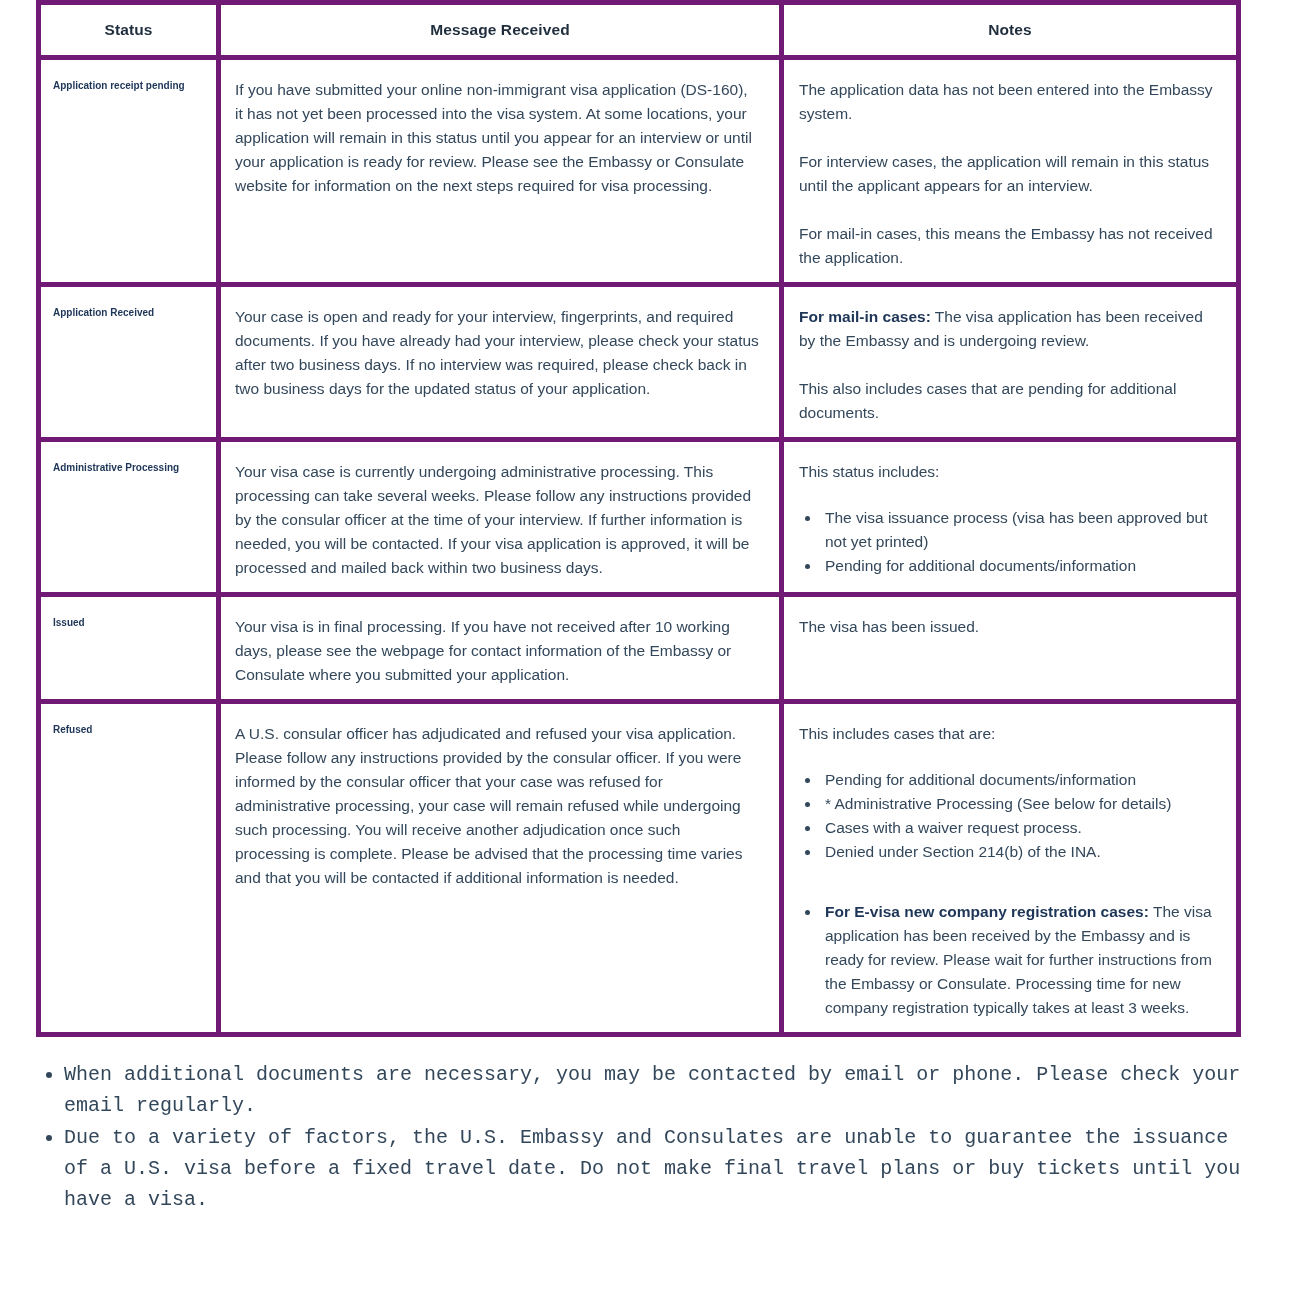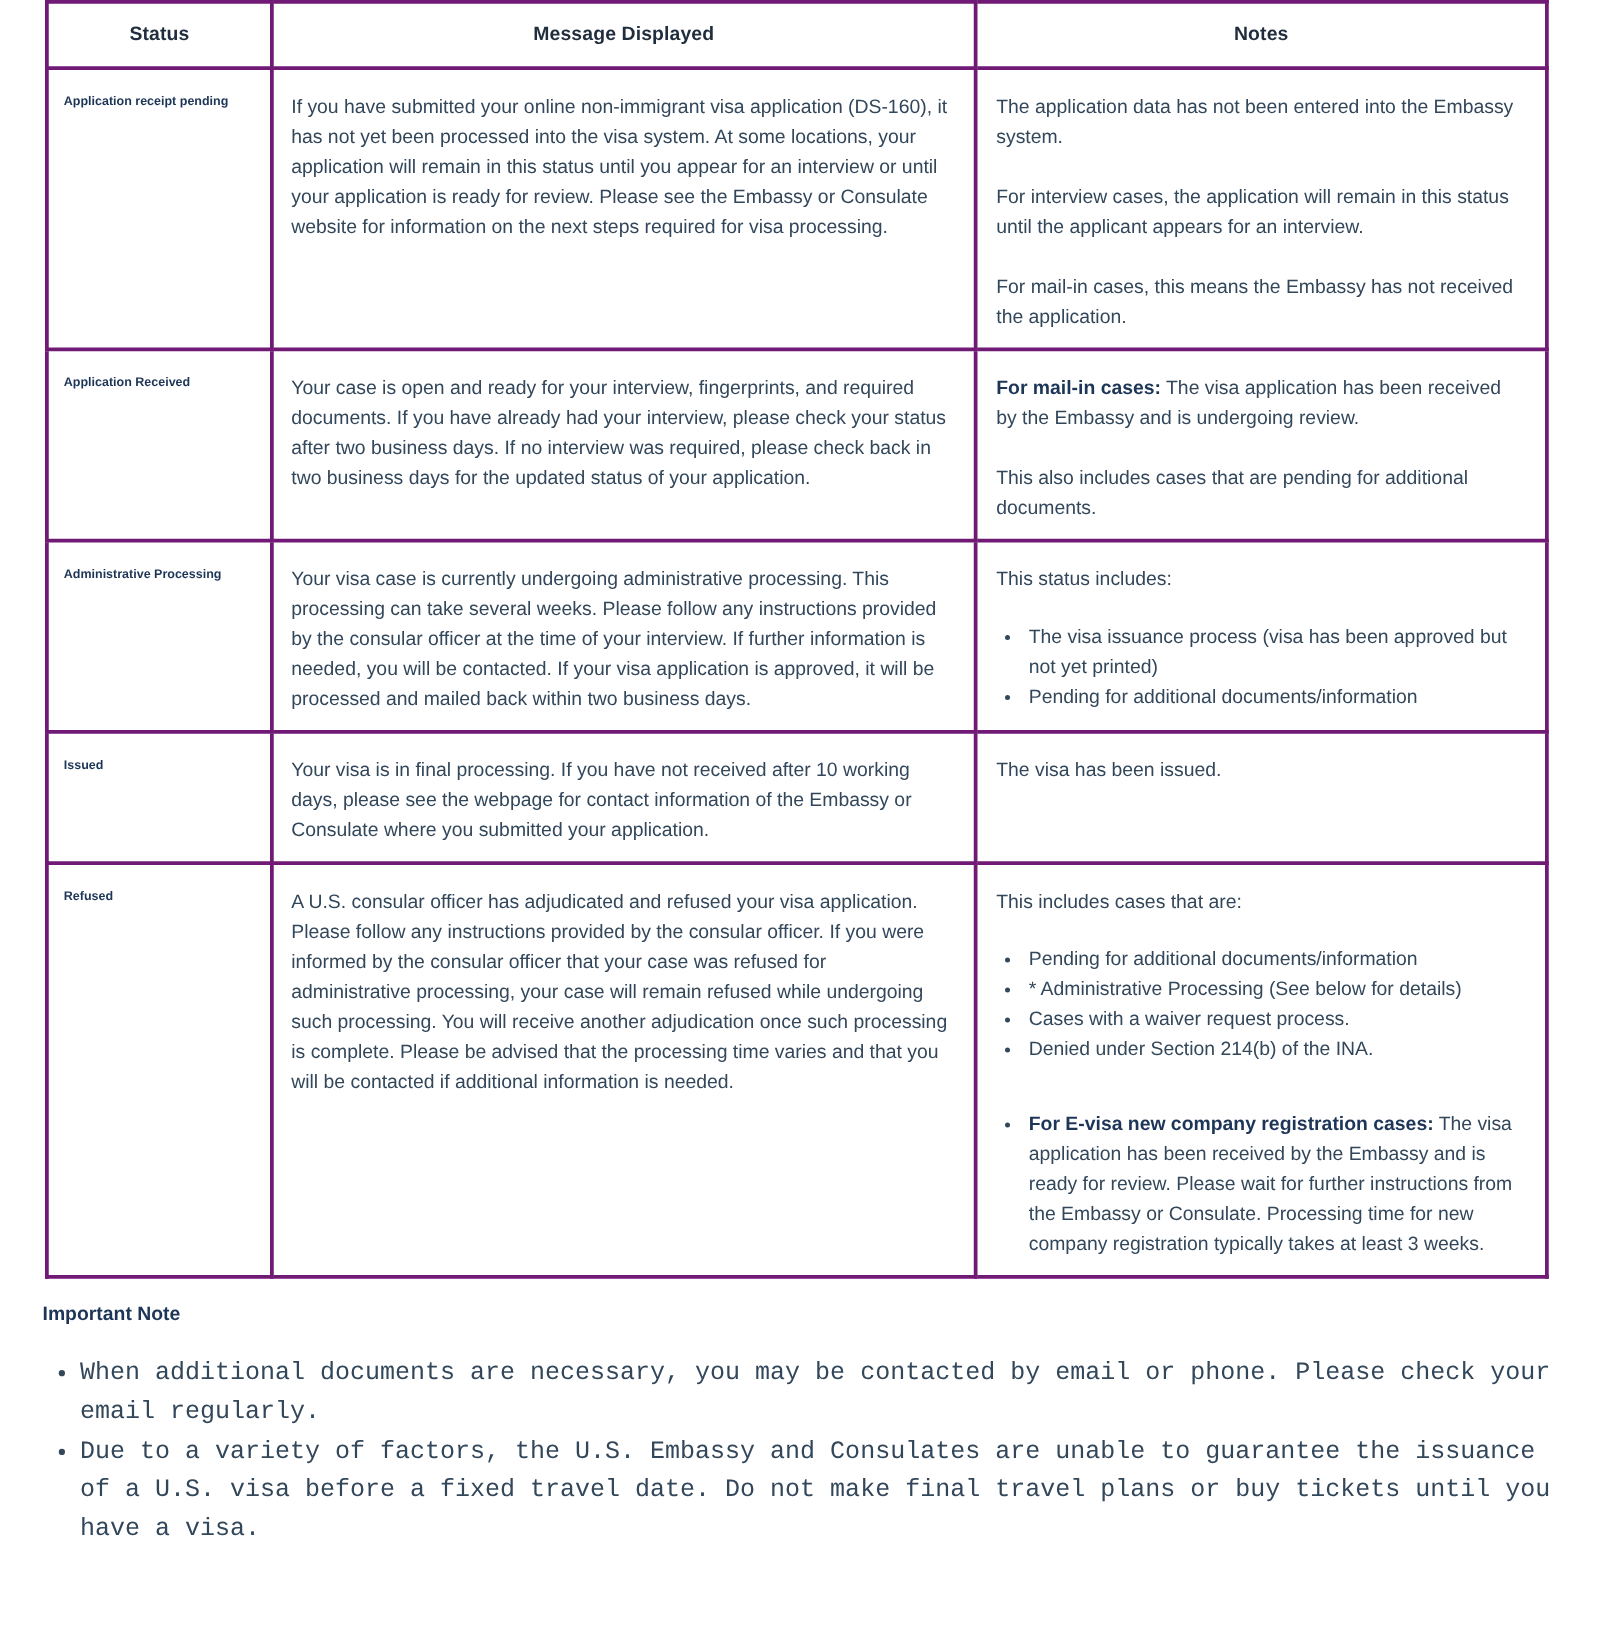--- a/index.html
+++ b/index.html
@@ -27,21 +27,21 @@
     border-collapse: collapse;
     table-layout: fixed;
     border: 1px solid #ebebeb;
   }
   .status-table col.c-status   { width: 180px; }
   .status-table col.c-message  { width: 563px; }
   .status-table col.c-notes    { width: 457px; }
 
   .status-table th,
   .status-table td {
-    border: 3px solid #701a75;
+    border: 5px solid #701a75;
     vertical-align: top;
     padding: 12px 12px 12px 12px;
     text-align: left;
   }
   .status-table thead th {
     text-align: center;
     font-weight: bold;
     color: #1f2d3d;
     font-size: 15.5px;
     padding-top: 16px;
@@ -116,21 +116,21 @@
 
   <table class="status-table">
     <colgroup>
       <col class="c-status">
       <col class="c-message">
       <col class="c-notes">
     </colgroup>
     <thead>
       <tr>
         <th>Status</th>
-        <th>Message Displayed</th>
+        <th>Message Received</th>
         <th>Notes</th>
       </tr>
     </thead>
     <tbody>
 
       <tr>
         <td class="status-cell">Application receipt pending</td>
         <td class="message-cell">
           <p>If you have submitted your online non-immigrant visa application (DS-160), it has not yet been processed into the visa system. At some locations, your application will remain in this status until you appear for an interview or until your application is ready for review. Please see the Embassy or Consulate website for information on the next steps required for visa processing.</p>
         </td>
@@ -192,20 +192,19 @@
           <ul class="second-list">
             <li><b>For E-visa new company registration cases:</b><span> The visa application has been received by the Embassy and is ready for review. Please wait for further instructions from the Embassy or Consulate. Processing time for new company registration typically takes at least 3 weeks.</span></li>
           </ul>
         </td>
       </tr>
 
     </tbody>
   </table>
 
   <div class="important-note">
-    <h3>Important Note</h3>
     <ul>
       <li>When additional documents are necessary, you may be contacted by email or phone. Please check your email regularly.</li>
       <li>Due to a variety of factors, the U.S. Embassy and Consulates are unable to guarantee the issuance of a U.S. visa before a fixed travel date. Do not make final travel plans or buy tickets until you have a visa.</li>
     </ul>
   </div>
 
 </div>
 
 </body></html>

